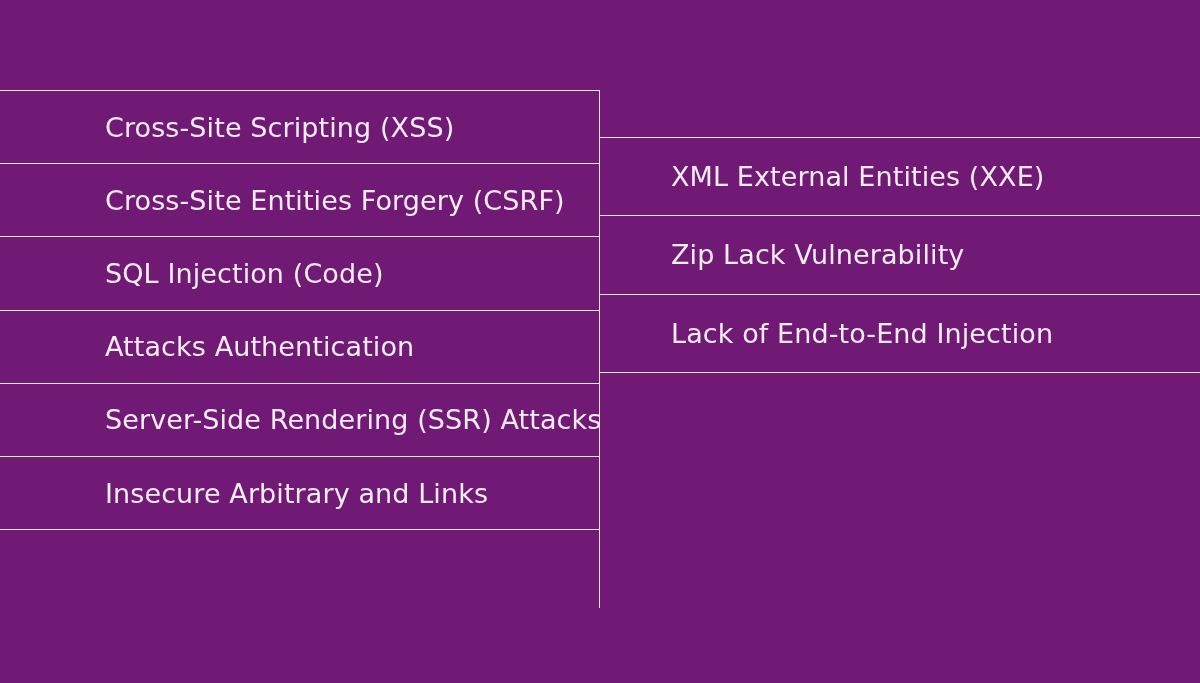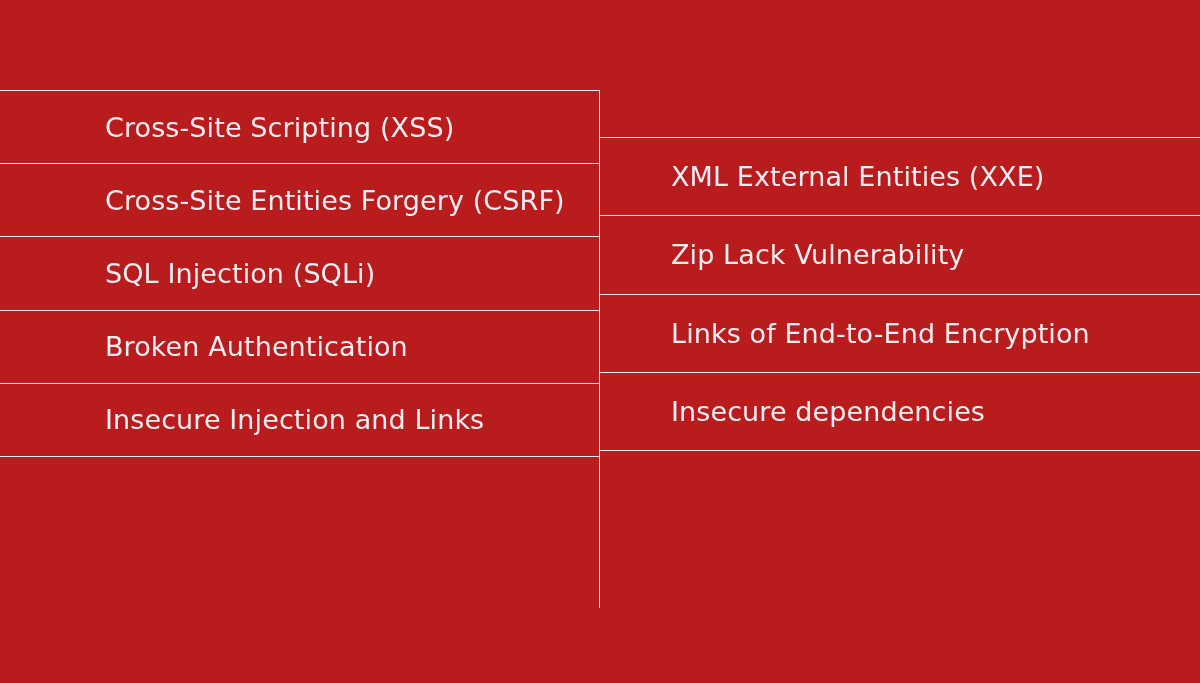--- a/index.html
+++ b/index.html
@@ -11,21 +11,21 @@
     width: 1200px;
     height: 683px;
     overflow: hidden;
     font-family: "DejaVu Sans", "Liberation Sans", sans-serif;
   }
 
   #canvas {
     position: relative;
     width: 1200px;
     height: 683px;
-    background: #b91c1c;
+    background: #701a75;
   }
 
   
   .vuln-table {
     position: absolute;
     box-sizing: border-box;
   }
 
   .vuln-row {
     box-sizing: border-box;
@@ -91,41 +91,41 @@
 <div id="canvas">
 
   <div class="vuln-table" id="left-table">
     <div class="vuln-row">
       <span class="label">Cross-Site Scripting (XSS)</span>
     </div>
     <div class="vuln-row">
       <span class="label">Cross-Site Entities Forgery (CSRF)</span>
     </div>
     <div class="vuln-row">
-      <span class="label">SQL Injection (SQLi)</span>
+      <span class="label">SQL Injection (Code)</span>
     </div>
     <div class="vuln-row">
-      <span class="label">Broken Authentication</span>
+      <span class="label">Attacks Authentication</span>
     </div>
     <div class="vuln-row">
-      <span class="label">Insecure Injection and Links</span>
+      <span class="label">Server-Side Rendering (SSR) Attacks</span>
+    </div>
+    <div class="vuln-row">
+      <span class="label">Insecure Arbitrary and Links</span>
     </div>
     <div class="vuln-row empty-row">
       <span class="label"></span>
     </div>
   </div>
 
   <div class="vuln-table" id="right-table">
     <div class="vuln-row">
       <span class="label">XML External Entities (XXE)</span>
     </div>
     <div class="vuln-row">
       <span class="label">Zip Lack Vulnerability</span>
     </div>
     <div class="vuln-row">
-      <span class="label">Links of End-to-End Encryption</span>
-    </div>
-    <div class="vuln-row">
-      <span class="label">Insecure dependencies</span>
+      <span class="label">Lack of End-to-End Injection</span>
     </div>
   </div>
 
 </div>
 
 </body></html>

